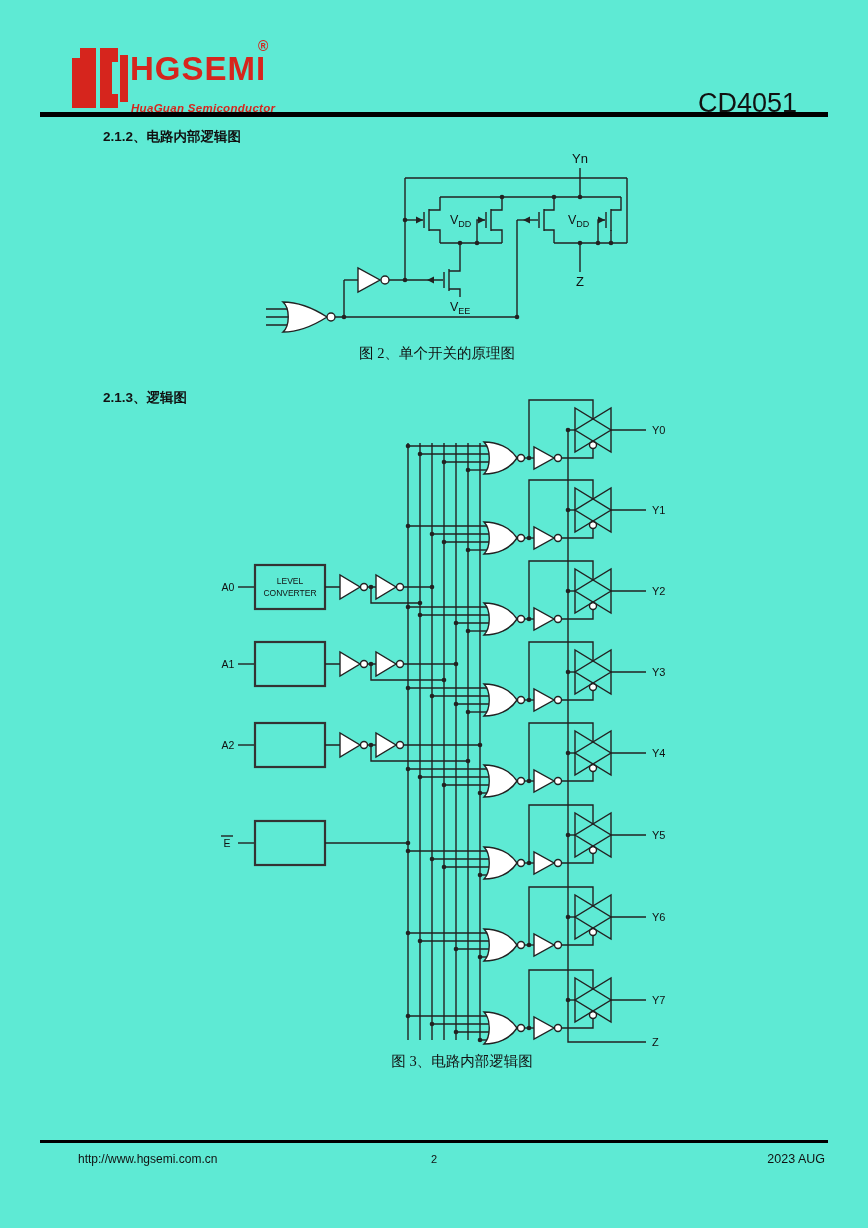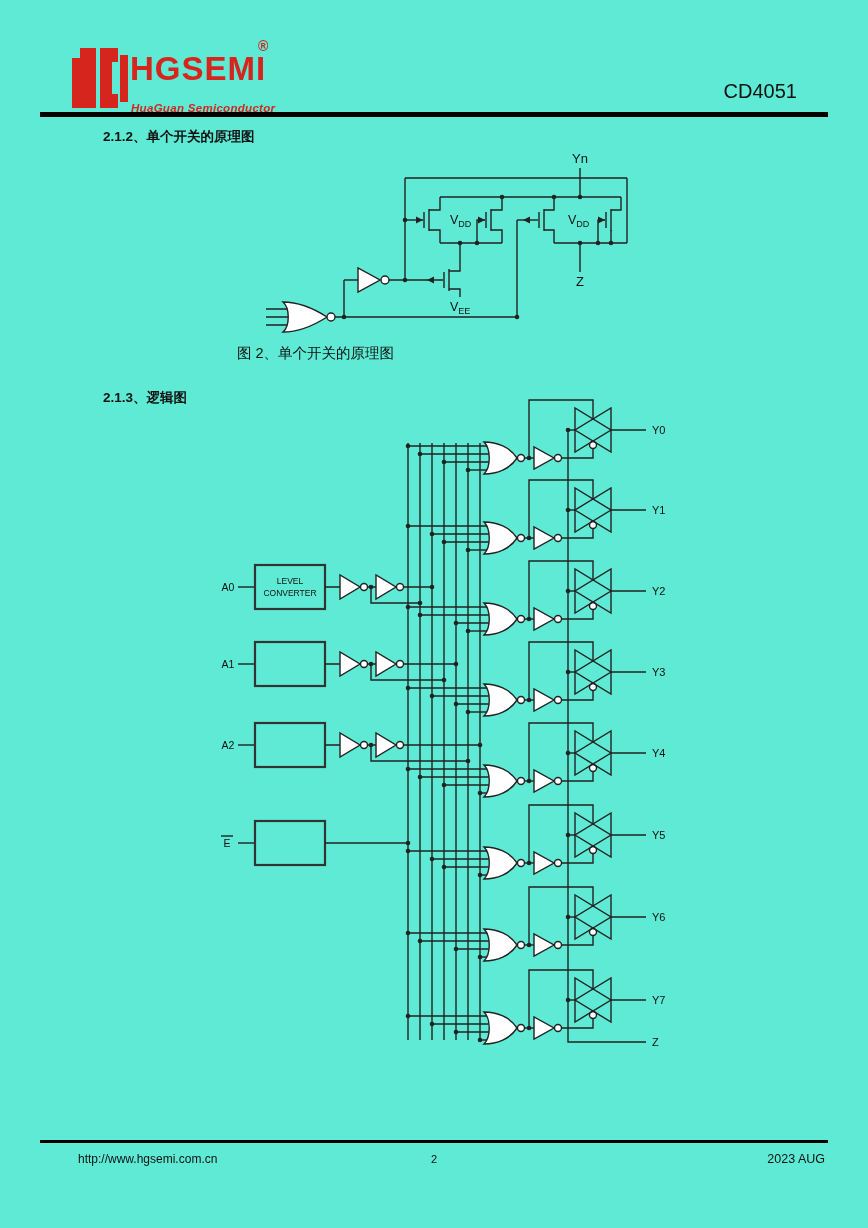--- a/index.html
+++ b/index.html
@@ -4,25 +4,25 @@
 <style>
   html,body{margin:0;padding:0;background:#fff;}
   .page{position:relative;width:868px;height:1228px;background:#5eead4;overflow:hidden;
         font-family:"Liberation Sans",sans-serif;color:#111;}
   
   .brand-word{position:absolute;left:130px;top:50px;font-size:33px;font-weight:bold;
               letter-spacing:1px;color:var(--red);}
   .brand-reg{position:absolute;left:258px;top:38px;font-size:14px;color:var(--red);font-weight:bold;}
   .brand-sub{position:absolute;left:131px;top:90px;font-size:11.5px;font-style:italic;
              font-weight:bold;color:var(--red);letter-spacing:.3px;margin-top:12px;}
-  .part-number{position:absolute;right:71px;top:80px;font-size:20px;}
+  .part-number{position:absolute;right:71px;top:88px;font-size:27px;}
   .rule-top{position:absolute;left:40px;right:40px;top:112px;height:5px;background:#000;}
   .heading{position:absolute;left:103px;font-size:13.5px;font-weight:bold;}
-  .caption{position:absolute;width:400px;font-size:14.5px;
-           font-family:Liberation Sans, sans-serif;}
+  .caption{position:absolute;width:400px;text-align:center;font-size:14.5px;
+           font-family:Liberation Serif, serif;}
   
   svg{position:absolute;}
   svg path,svg polygon,svg line,svg rect,svg polyline{stroke:#222;fill:none;stroke-width:1.4px;}
   svg .box{stroke-width:2.2px;stroke:#333;}
   svg .dot{fill:#222;stroke:none;}
   svg .bub{fill:#fff;stroke:#222;stroke-width:1.4px;}
   svg .solid{fill:#222;stroke:none;}
   svg .white{fill:#fff;}
   svg text{fill:#111;stroke:none;font-family:"Liberation Sans",sans-serif;}
   
@@ -42,21 +42,21 @@
     <path class="logo-red" d="M0 14 L8 14 L8 4 L24 4 L24 64 L0 64 Z"></path>
     <path class="logo-red" d="M28 4 H46 V18 H40 V50 H46 V64 H28 Z"></path>
     <rect class="logo-red" x="48" y="11" width="8" height="47"></rect>
   </svg>
   <div class="brand-word">HGSEMI</div>
   <div class="brand-reg">®</div>
   <div class="brand-sub">HuaGuan Semiconductor</div>
   <div class="part-number">CD4051</div>
   <div class="rule-top"></div>
 
-  <div class="heading" style="top:128px">2.1.2、单个开关的原理图</div>
+  <div class="heading" style="top:128px">2.1.2、电路内部逻辑图</div>
 
   <svg style="left:250px;top:150px" width="420" height="215" viewBox="250 150 420 215">
     <g>
       <path d="M 405 178 H 627 M 405 178 V 280 M 627 178 V 243"></path>
       <path d="M 440 197 H 621"></path>
       <path d="M 580 168 V 197"></path>
       <path d="M 440 243 H 502 M 554 243 H 627"></path>
       <path d="M 580 243 V 272"></path>
       <path d="M 335 317 H 517 M 344 317 V 280 M 517 317 V 220"></path>
     </g>
@@ -442,18 +442,19 @@
             <polygon points="575,978 575,1022 611,1000"></polygon>
             <polygon points="611,978 611,1022 575,1000"></polygon>
           </g>
           <path d="M 568 1000 H 575"></path>
           <circle class="dot" cx="568" cy="1000" r="2.3"></circle>
           <path d="M 611 1000 H 646"></path>
           <text x="652" y="1004" font-size="11">Y7</text>
         </g>
       </g>
   </svg>
+  <div class="caption" style="left:262px;top:1052px">图 3、电路内部逻辑图</div>
 
   <div class="rule-bottom"></div>
   <div class="footer-url">http://www.hgsemi.com.cn</div>
   <div class="footer-page">2</div>
   <div class="footer-date">2023 AUG</div>
 </div>
 
 </body></html>

